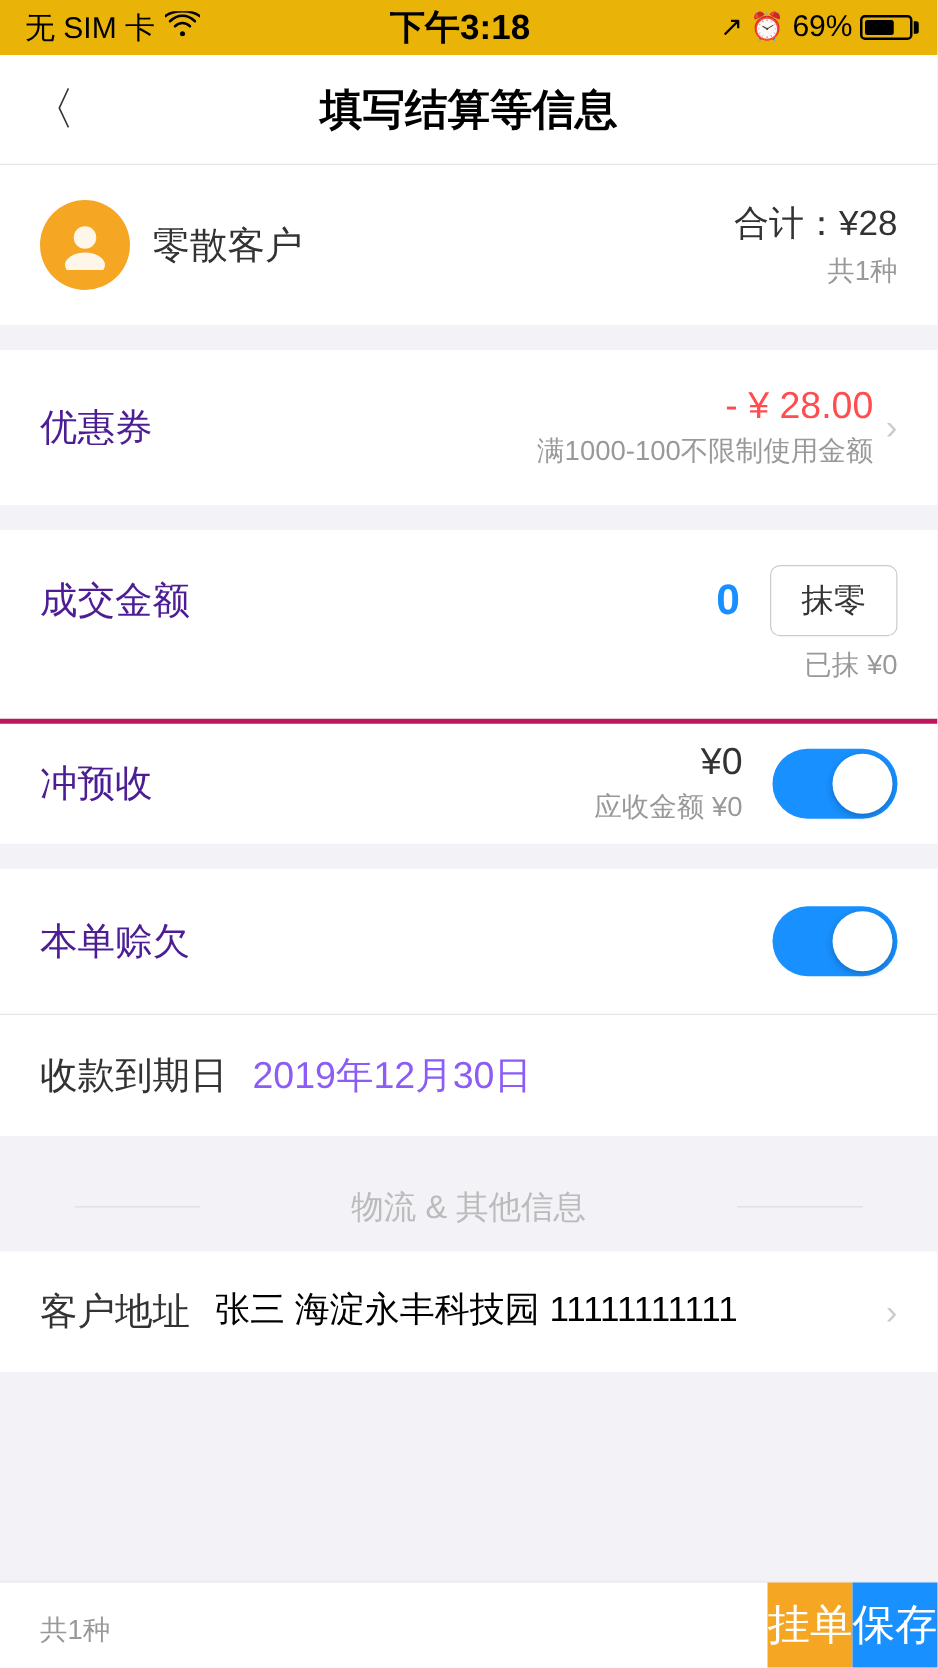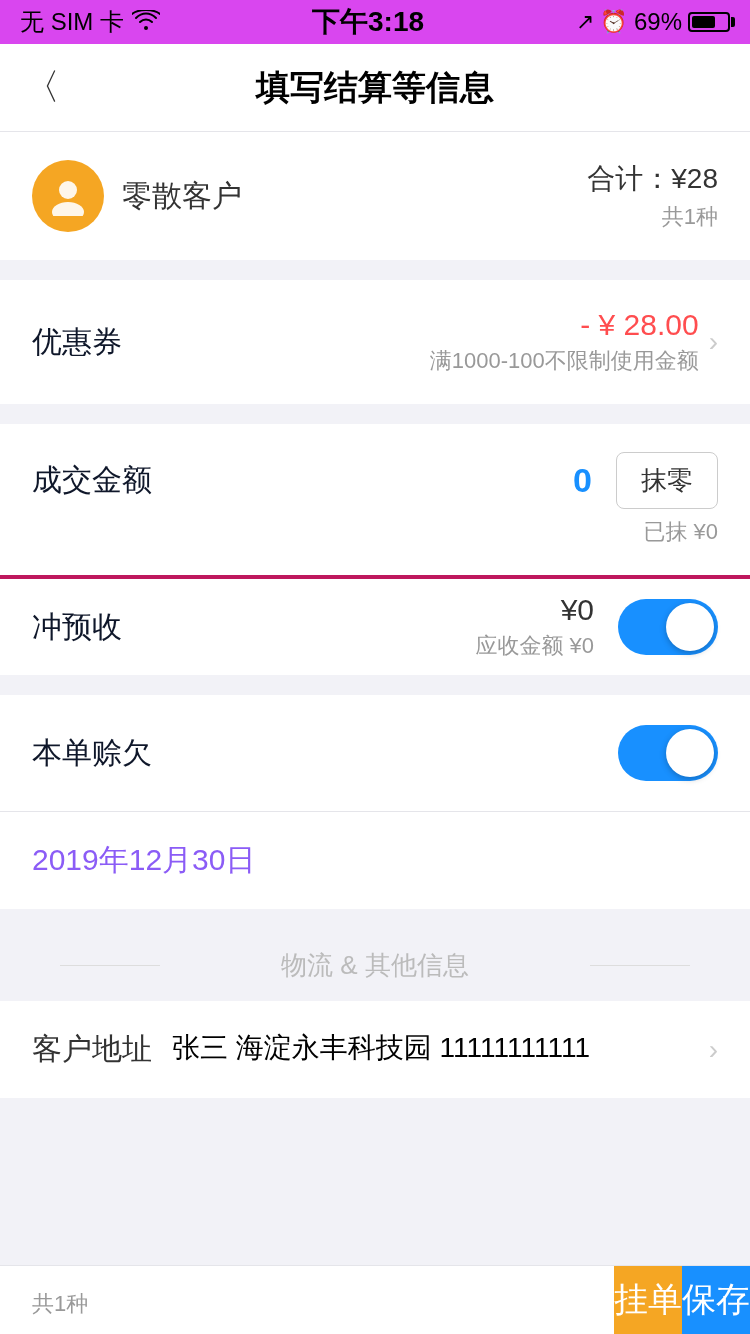--- a/index.html
+++ b/index.html
@@ -9,21 +9,21 @@
       background: #f2f2f7;
       width: 750px;
       min-height: 1334px;
       position: relative;
       font-size: 28px;
       overflow-x: hidden;
     }
 
     
     .status-bar {
-      background: #d946ef;
+      background: #eab308;
       height: 44px;
       display: flex;
       align-items: center;
       justify-content: space-between;
       padding: 0 20px;
       font-size: 24px;
       font-weight: 500;
     }
     .status-left { display: flex; align-items: center; gap: 8px; }
     .status-center { font-size: 28px; font-weight: 600; }
@@ -85,21 +85,21 @@
 
     
     .coupon-row {
       background: #fff;
       padding: 28px 32px;
       display: flex;
       align-items: center;
       justify-content: space-between;
       min-height: 90px;
     }
-    .row-label { font-size: 30px; color: #0f172a; }
+    .row-label { font-size: 30px; color: #4c1d95; }
     .coupon-amount { font-size: 30px; color: #ff4d4f; font-weight: 500; }
     .coupon-desc { font-size: 22px; color: #999; margin-top: 4px; text-align: right; }
     .chevron-right { font-size: 28px; color: #ccc; }
 
     
     .amount-section { background: #fff; padding: 0 32px 20px; }
     .amount-row {
       display: flex;
       align-items: center;
       justify-content: space-between;
@@ -318,20 +318,21 @@
   <div class="divider-section"></div>
 
   <div class="card">
     <div class="debt-row">
       <span class="row-label">本单赊欠</span>
       <div class="toggle">
         <div class="toggle-knob"></div>
       </div>
     </div>
     <div class="duedate-row">
+      <span class="duedate-label">收款到期日</span>
       <span class="duedate-value">2019年12月30日</span>
     </div>
   </div>
 
   <div class="divider-section"></div>
 
   <div class="logistics-header">
     <div class="logistics-line left"></div>
     <span class="logistics-label">物流 &amp; 其他信息</span>
     <div class="logistics-line right"></div>

